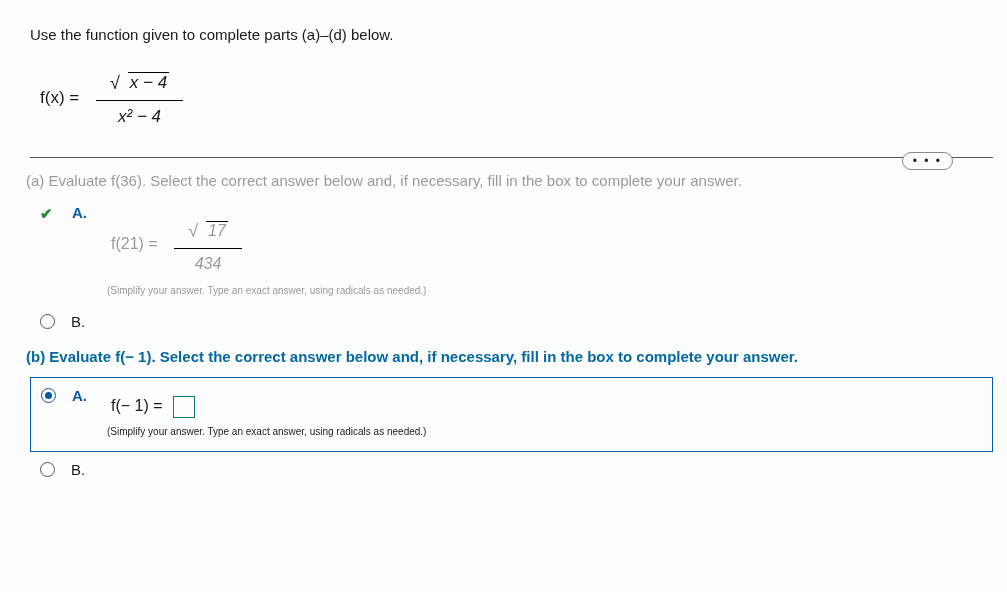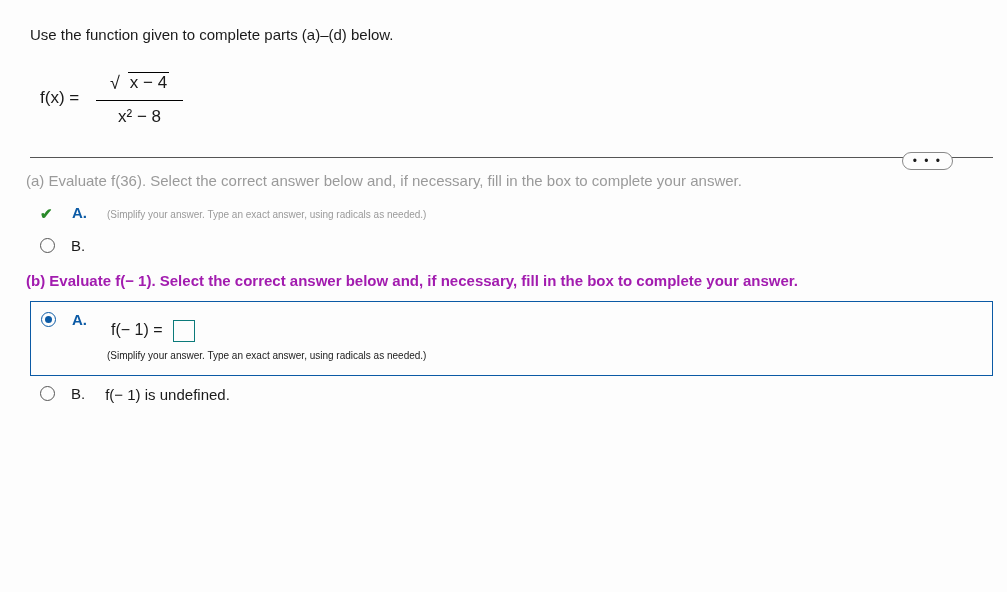--- a/index.html
+++ b/index.html
@@ -15,20 +15,21 @@
     }
     .instruction { margin-bottom: 18px; }
     .formula-main {
       margin: 10px 0 22px 6px;
       font-size: 17px;
     }
     .frac {
       display: inline-block;
       vertical-align: middle;
       text-align: center;
+      font-style: italic;
     }
     .frac .num {
       display: block;
       border-bottom: 1.5px solid #000;
       padding: 0 6px 2px 6px;
     }
     .frac .den {
       display: block;
       padding: 2px 6px 0 6px;
     }
@@ -59,21 +60,21 @@
       background: #fdfdfd;
       border: 1px solid #888;
       border-radius: 10px;
       padding: 0 10px;
       font-size: 12px;
       letter-spacing: 2px;
       line-height: 16px;
     }
     .part-header {
       margin: 8px 0 12px 0;
-      color: #a21caf;
+      color: #0369a1;
     }
     .faded { color: #9a9a9a; }
     .option-row {
       display: flex;
       align-items: flex-start;
       margin: 6px 0 6px 10px;
       gap: 8px;
     }
     .radio {
       width: 15px; height: 15px;
@@ -136,36 +137,45 @@
 
 <div class="instruction">Use the function given to complete parts (a)–(d) below.</div>
 
 <div class="formula-main">
   <span class="inline-eq">
     <span>f(x) =</span>
     <span class="frac">
       <span class="num">
         <span class="sqrt"><span class="sqrt-sign">√</span><span class="sqrt-body">x − 4</span></span>
       </span>
-      <span class="den">x² − 8</span>
+      <span class="den">x² − 4</span>
     </span>
   </span>
 </div>
 
 <div class="hr-area">
   <hr class="hr-line">
   <div class="dots-capsule">• • •</div>
 </div>
 
 <div class="part-header faded">(a) Evaluate f(36). Select the correct answer below and, if necessary, fill in the box to complete your answer.</div>
 
 <div class="option-row faded">
   <div class="radio-check">✔</div>
   <div class="opt-label">A.</div>
   <div class="opt-body">
+    <div class="opt-formula inline-eq">
+      <span>f(21) =</span>
+      <span class="frac">
+        <span class="num">
+          <span class="sqrt"><span class="sqrt-sign">√</span><span class="sqrt-body">17</span></span>
+        </span>
+        <span class="den">434</span>
+      </span>
+    </div>
     <div class="simplify-note faded">(Simplify your answer. Type an exact answer, using radicals as needed.)</div>
   </div>
 </div>
 
 <div class="option-row">
   <div class="radio"></div>
   <div class="opt-label plain">B.</div>
 </div>
 
 <div class="part-header" style="margin-top:14px; font-weight:bold;">(b) Evaluate f(− 1). Select the correct answer below and, if necessary, fill in the box to complete your answer.</div>
@@ -180,16 +190,13 @@
         <span class="input-box"></span>
       </div>
       <div class="simplify-note">(Simplify your answer. Type an exact answer, using radicals as needed.)</div>
     </div>
   </div>
 </div>
 
 <div class="option-row">
   <div class="radio"></div>
   <div class="opt-label plain">B.</div>
-  <div class="opt-body">
-    <span>f(− 1) is undefined.</span>
-  </div>
 </div>
 
 </body></html>

